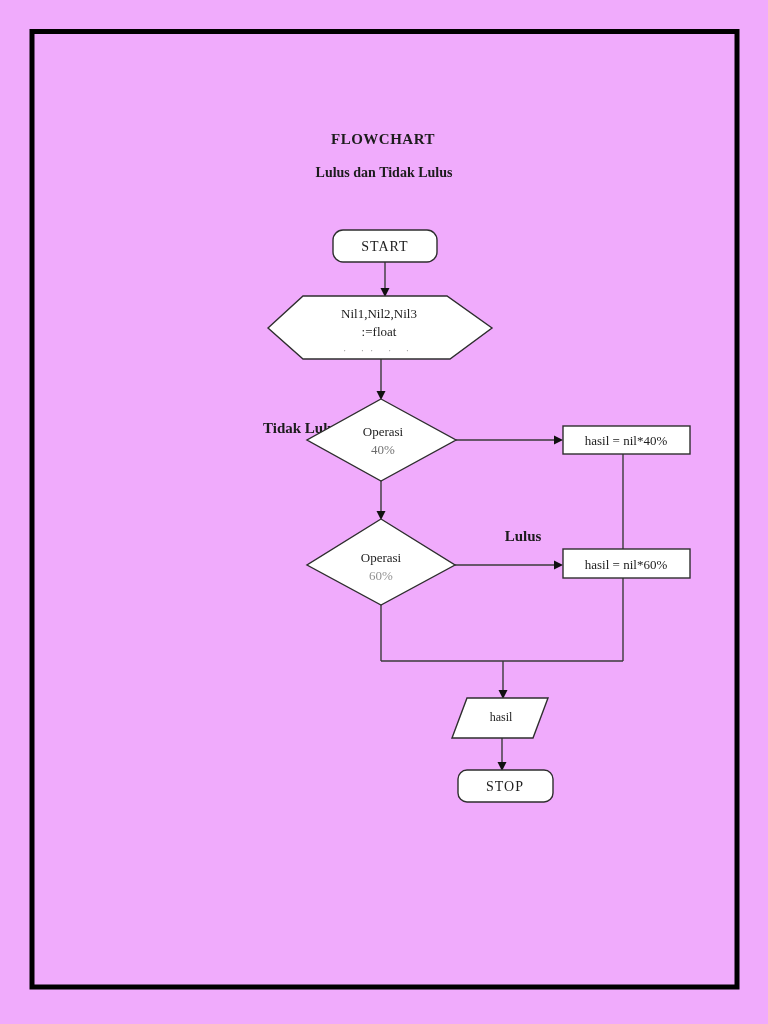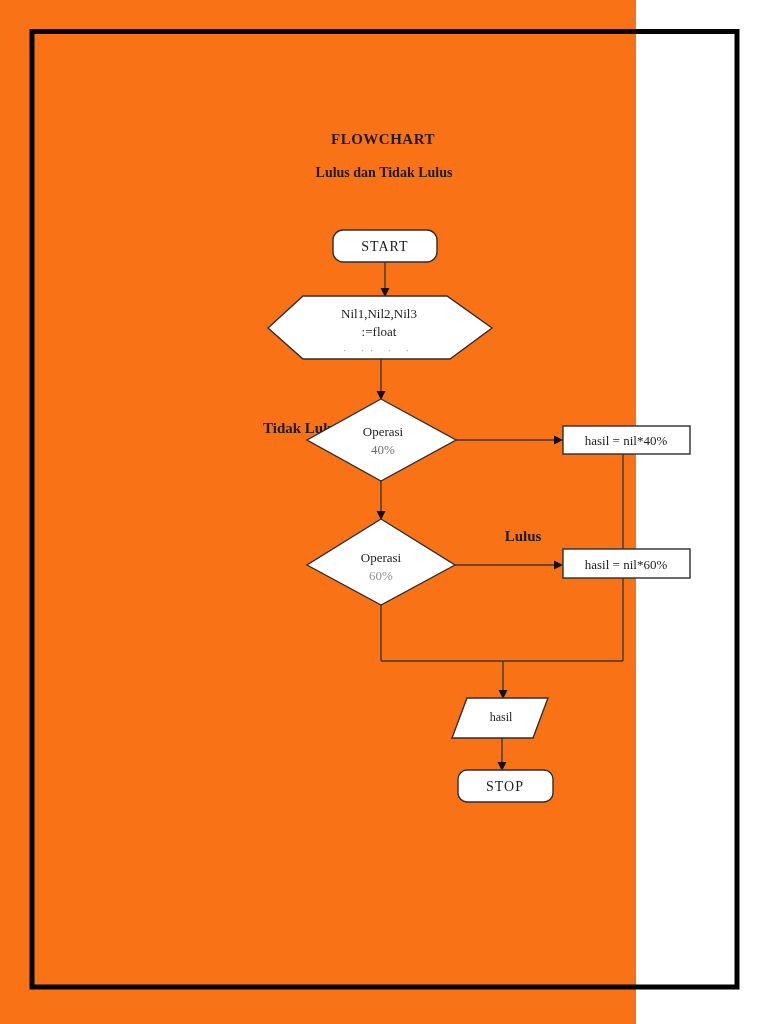--- a/index.html
+++ b/index.html
@@ -6,23 +6,23 @@
     margin: 0;
     padding: 0;
     background: #ffffff;
     width: 768px;
     height: 1024px;
     overflow: hidden;
     font-family: "Liberation Serif", serif;
   }
   .page {
     position: relative;
-    width: 636px;
+    width: 768px;
     height: 1024px;
-    background: #f97316;
+    background: #f0abfc;
     text-decoration: underline;
   }
   svg { display: block; }
   text {
     font-family: "Liberation Serif", serif;
     fill: #1c1c1c;
   }
   .shape {
     fill: #ffffff;
     stroke: #2e2e2e;

